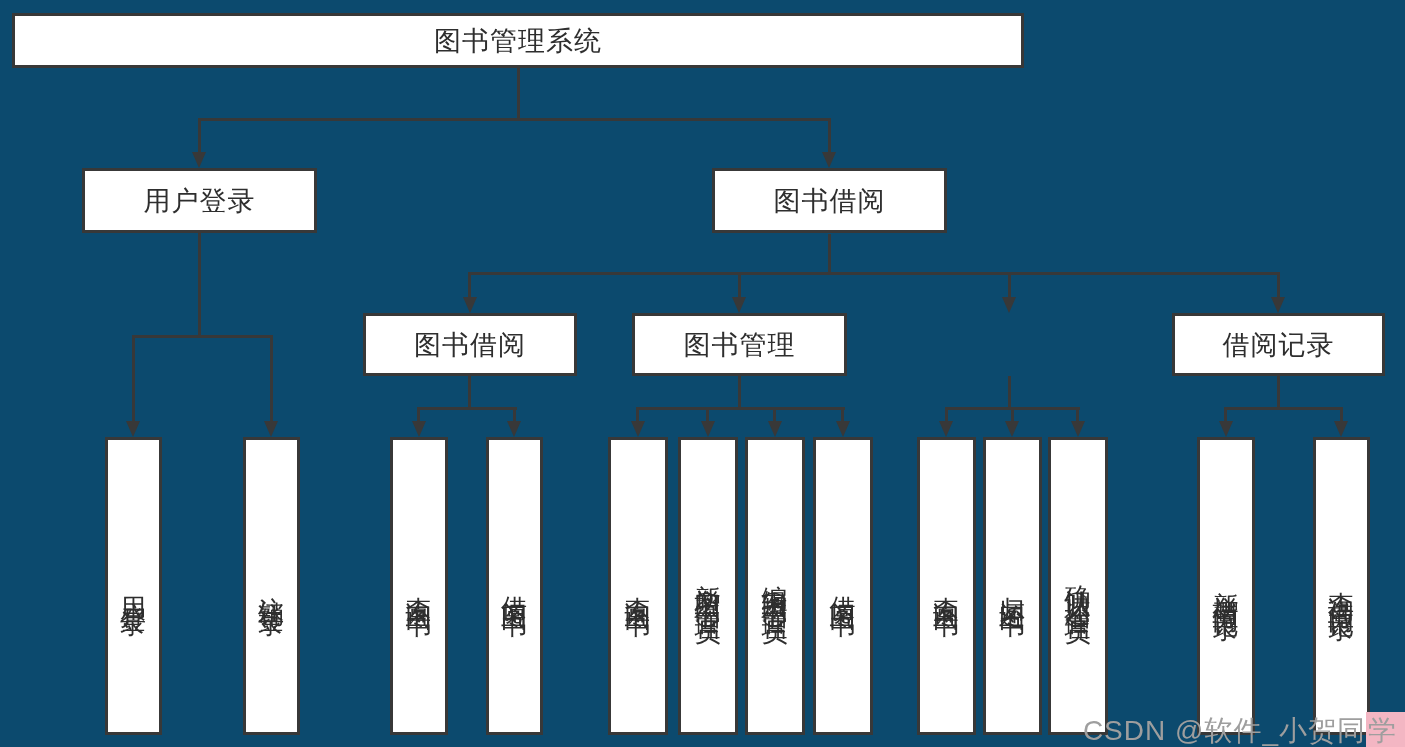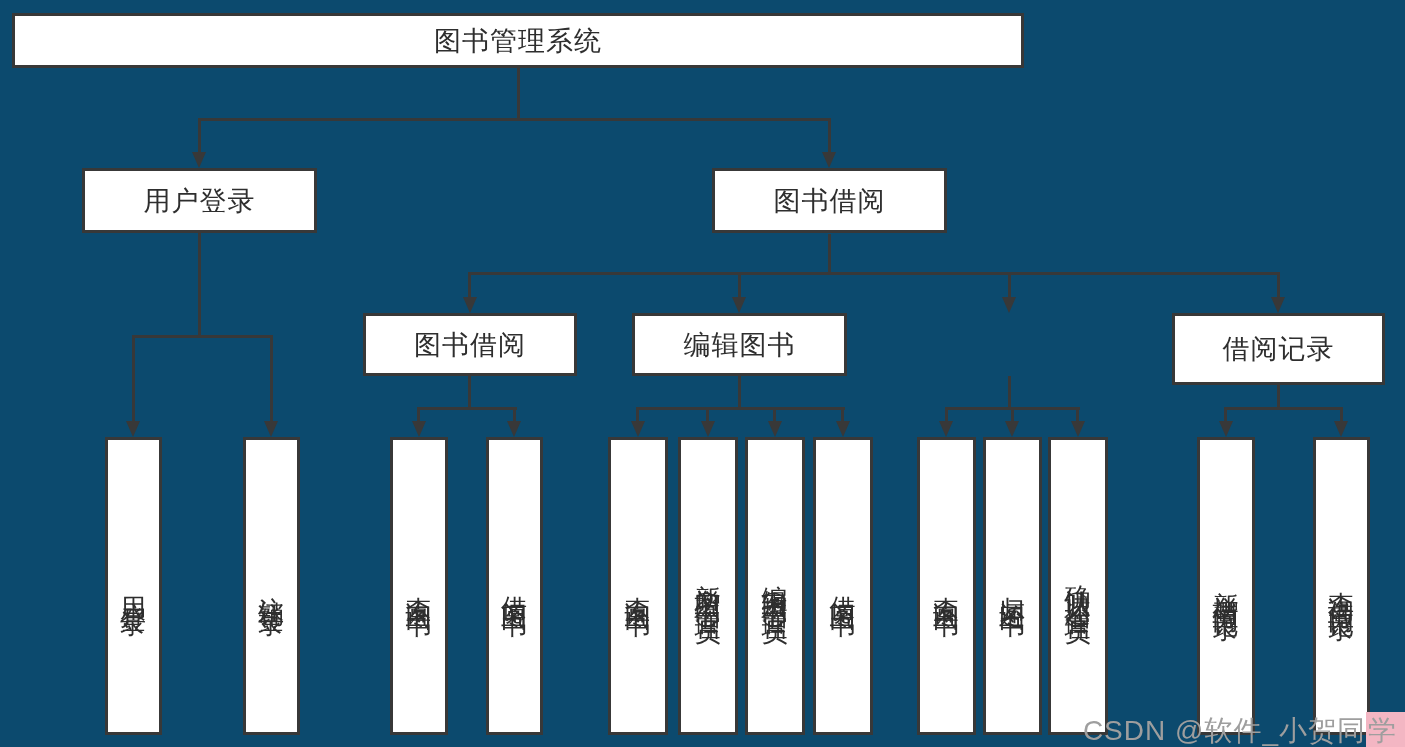--- a/index.html
+++ b/index.html
@@ -31,23 +31,23 @@
   </div>
 
   <div class="box" style="left:712px;top:168px;width:235px;height:65px">
     <span class="hlabel">图书借阅</span>
   </div>
 
   <div class="box" style="left:363px;top:313px;width:214px;height:63px">
     <span class="hlabel">图书借阅</span>
   </div>
   <div class="box" style="left:632px;top:313px;width:215px;height:63px">
-    <span class="hlabel">编辑图书</span>
+    <span class="hlabel">图书管理</span>
   </div>
-  <div class="box" style="left:1172px;top:313px;width:213px;height:72px">
+  <div class="box" style="left:1172px;top:313px;width:213px;height:63px">
     <span class="hlabel">借阅记录</span>
   </div>
 
   <div class="box" style="left:105px;top:437px;width:57px;height:298px">
     <span class="vlabel">用户登录</span>
   </div>
   <div class="box" style="left:243px;top:437px;width:57px;height:298px">
     <span class="vlabel">注销登录</span>
   </div>
 

